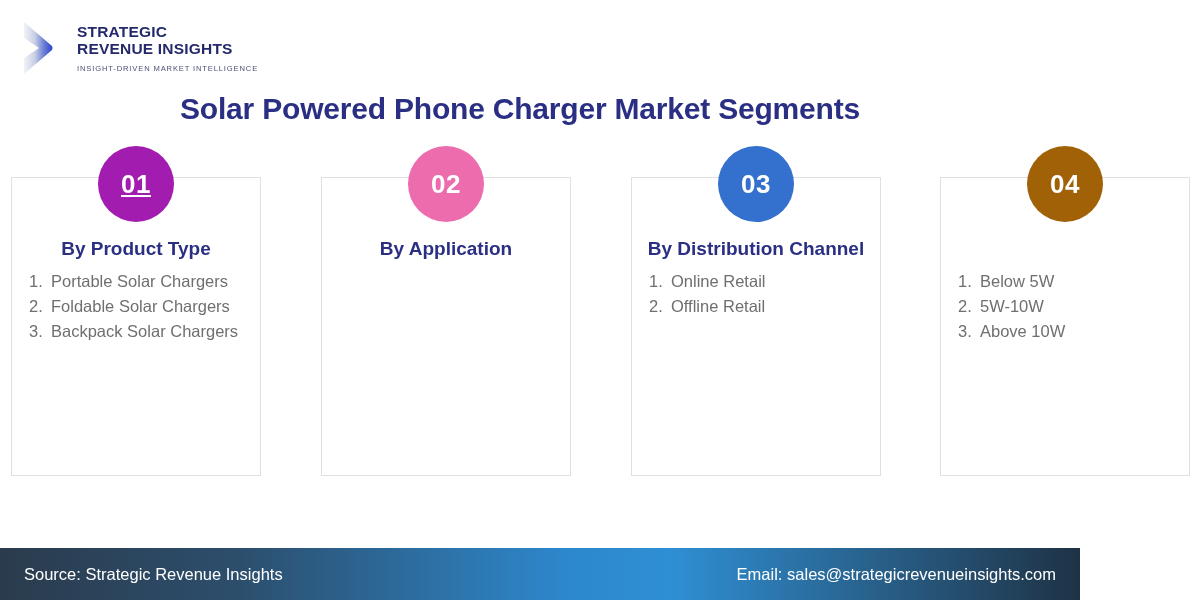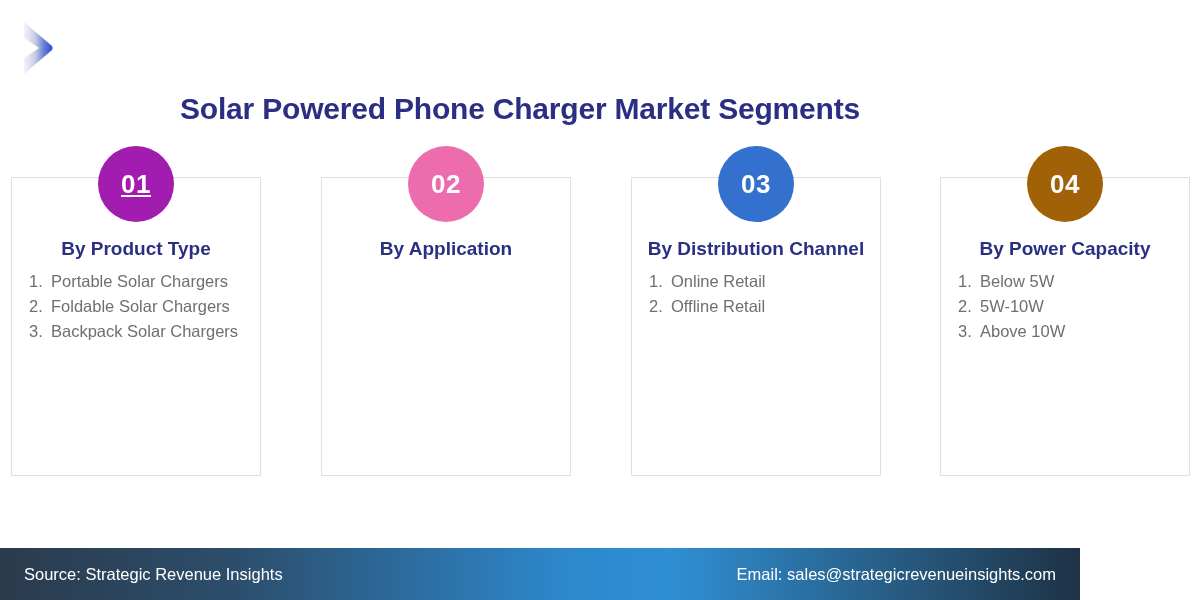--- a/index.html
+++ b/index.html
@@ -169,20 +169,25 @@
       <defs>
         <linearGradient id="chevGrad" x1="0" y1="0" x2="1" y2="0">
           <stop offset="0%" stop-color="#f3f4f8"></stop>
           <stop offset="38%" stop-color="#c9cfe4"></stop>
           <stop offset="70%" stop-color="#6a7fd4"></stop>
           <stop offset="100%" stop-color="#2e45cf"></stop>
         </linearGradient>
       </defs>
       <path d="M2 2 L30 26 A4 4 0 0 1 30 30 L2 54 L2 38 L17 28 L2 18 Z" fill="url(#chevGrad)"></path>
     </svg>
+    <div id="logo-text">
+      <div class="logo-line">STRATEGIC</div>
+      <div class="logo-line">REVENUE INSIGHTS</div>
+      <div id="logo-tagline">INSIGHT-DRIVEN MARKET INTELLIGENCE</div>
+    </div>
   </div>
 
   <div id="page-title">Solar Powered Phone Charger Market Segments</div>
 
   <div id="cards">
 
     <div class="card-wrap c0">
       <div class="card-box"></div>
       <div class="card-badge" style="background: #a21caf; text-decoration: underline;">01</div>
       <div class="card-heading">By Product Type</div>
@@ -205,21 +210,20 @@
       <div class="card-heading">By Distribution Channel</div>
       <ul class="card-list" style="top: 123px;">
           <li><span class="li-num">1.</span><span>Online Retail</span></li>
           <li><span class="li-num">2.</span><span>Offline Retail</span></li>
         </ul>
     </div>
 
     <div class="card-wrap c3">
       <div class="card-box"></div>
       <div class="card-badge" style="background: #a16207;">04</div>
-      <div class="card-heading">By Power Capacity</div>
       <ul class="card-list" style="top: 123px;">
           <li><span class="li-num">1.</span><span>Below 5W</span></li>
           <li><span class="li-num">2.</span><span>5W-10W</span></li>
           <li><span class="li-num">3.</span><span>Above 10W</span></li>
         </ul>
     </div>
 
   </div>
 
   <div id="footer">

